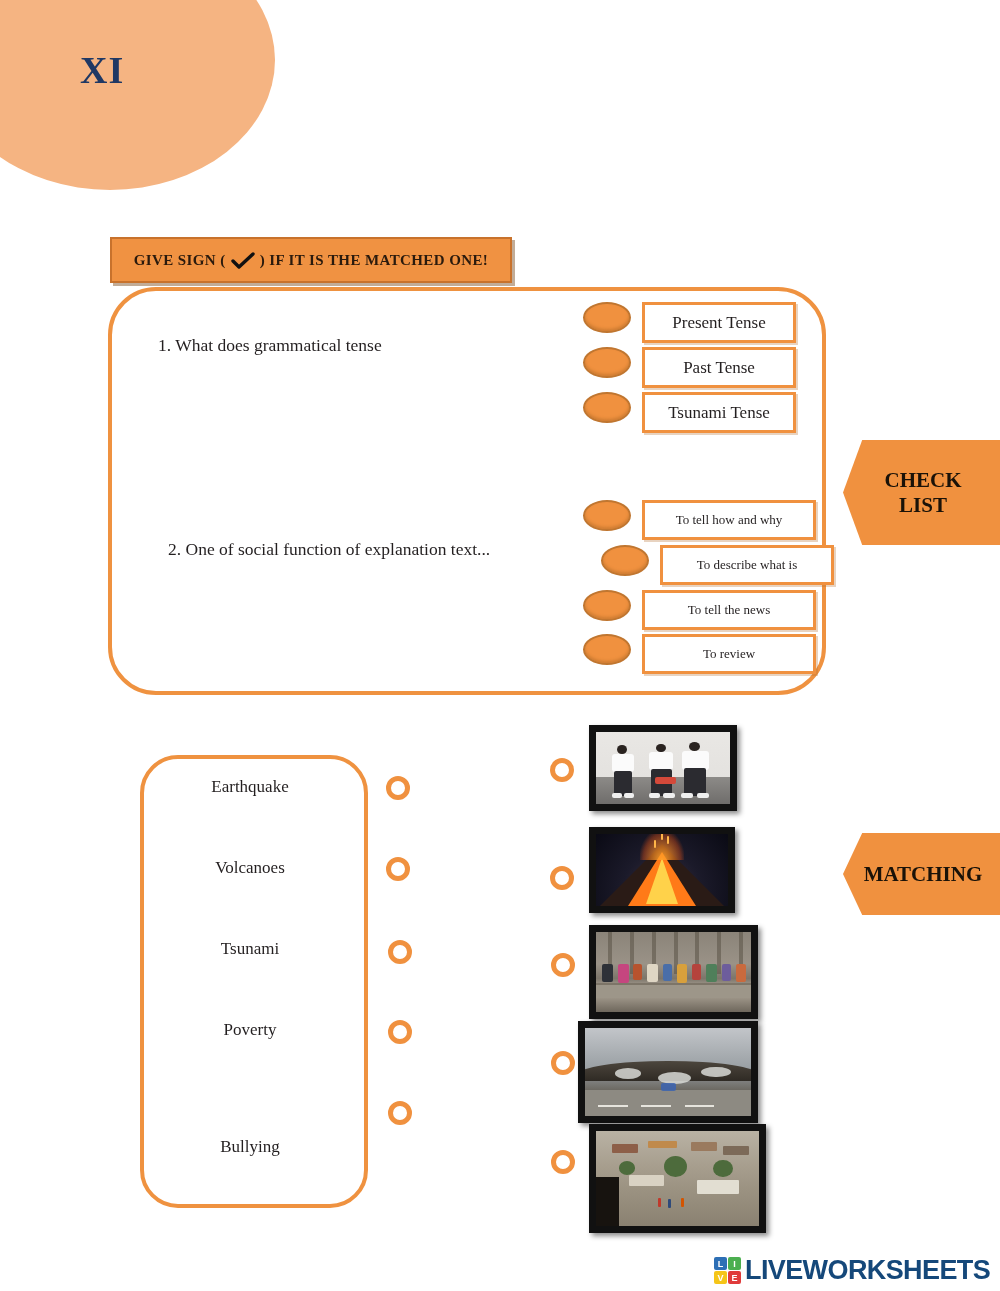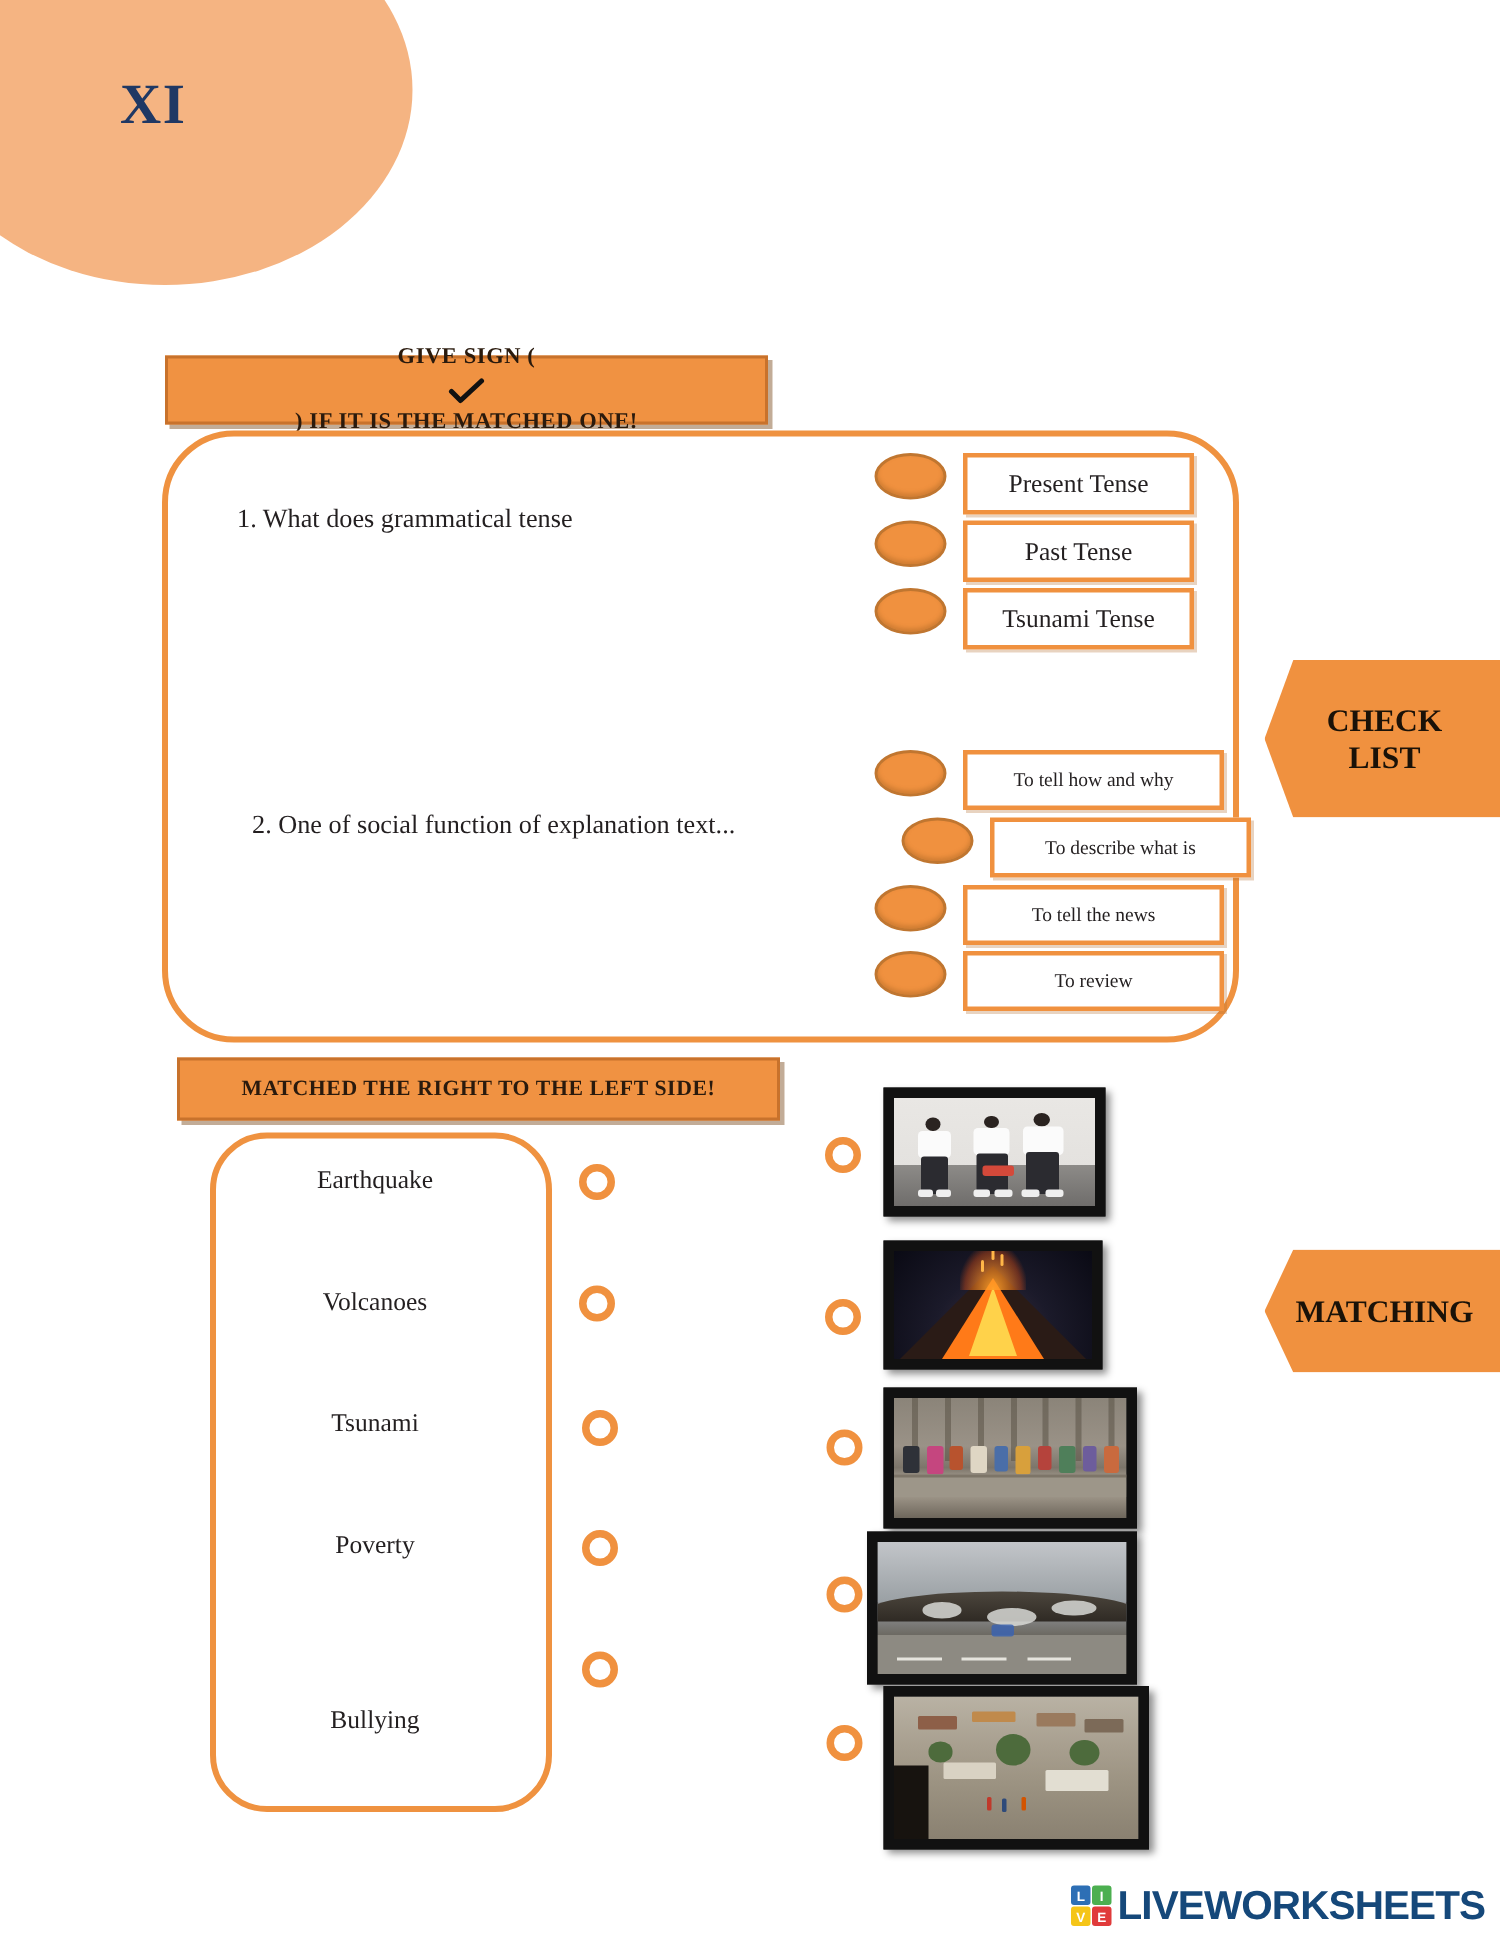--- a/index.html
+++ b/index.html
@@ -23,21 +23,21 @@
 
   
   .banner{
     position:absolute;background:#f09242;border:2px solid #c8722c;
     box-shadow:3px 3px 0 rgba(120,70,25,.45);
     color:#2a1a0d;font-weight:700;letter-spacing:.4px;
     display:flex;align-items:center;justify-content:center;
     font-family:"Liberation Serif",serif;
   }
   #banner-checklist{left:110px;top:237px;width:398px;height:42px;font-size:15px;}
-  #banner-checklist .bn-txt{display:flex;align-items:center;gap:4px;flex-direction:column;}
+  #banner-checklist .bn-txt{display:flex;align-items:center;gap:4px;}
   #check-glyph{
     display:inline-block;width:26px;height:18px;position:relative;top:1px;
   }
   #check-glyph svg{display:block;}
   #banner-matching{left:118px;top:705px;width:398px;height:38px;font-size:14.5px;}
 
   
   #checklist-panel{
     position:absolute;left:108px;top:287px;width:710px;height:400px;
     border:4px solid #ef9240;border-radius:48px;background:#fff;
@@ -221,21 +221,20 @@
   <div class="opt-row g2" style="left:583px;top:634px;">
     <span class="opt-ellipse"></span>
     <span class="opt-box">To review</span>
   </div>
 
   <div class="arrow-tag" id="arrow-checklist">
     <span>CHECK</span>
     <span>LIST</span>
   </div>
 
-  <div class="banner" id="banner-matching">MATCHED THE RIGHT TO THE LEFT SIDE!</div>
 
   <div id="matching-panel"></div>
   <div class="match-label" style="left:140px;top:777px;">Earthquake</div>
   <div class="match-label" style="left:140px;top:858px;">Volcanoes</div>
   <div class="match-label" style="left:140px;top:939px;">Tsunami</div>
   <div class="match-label" style="left:140px;top:1020px;">Poverty</div>
   <div class="match-label" style="left:140px;top:1137px;">Bullying</div>
 
   <div class="ring" style="left:386px;top:776px;"></div>
   <div class="ring" style="left:386px;top:857px;"></div>

